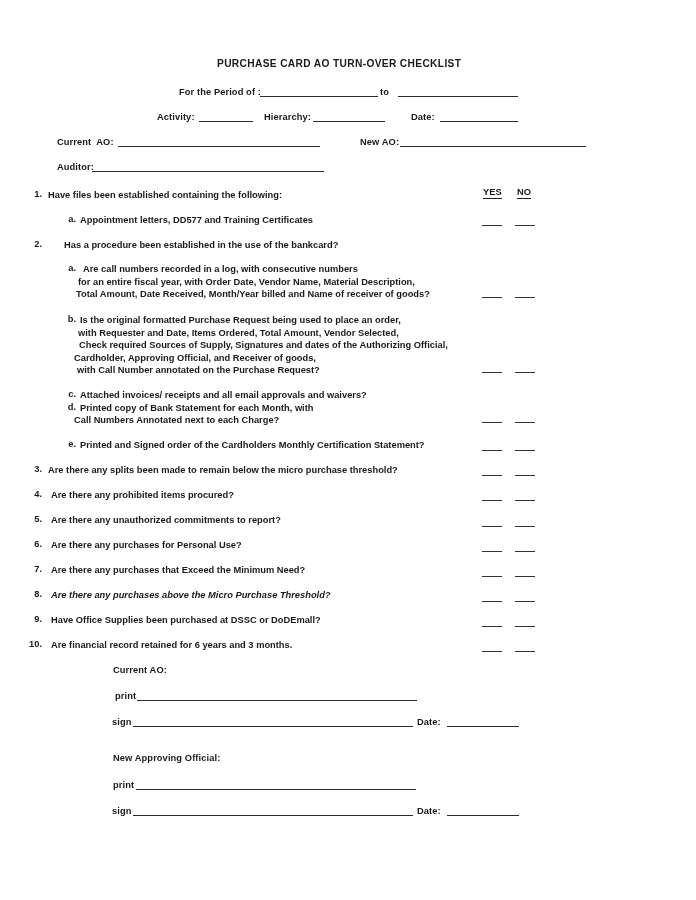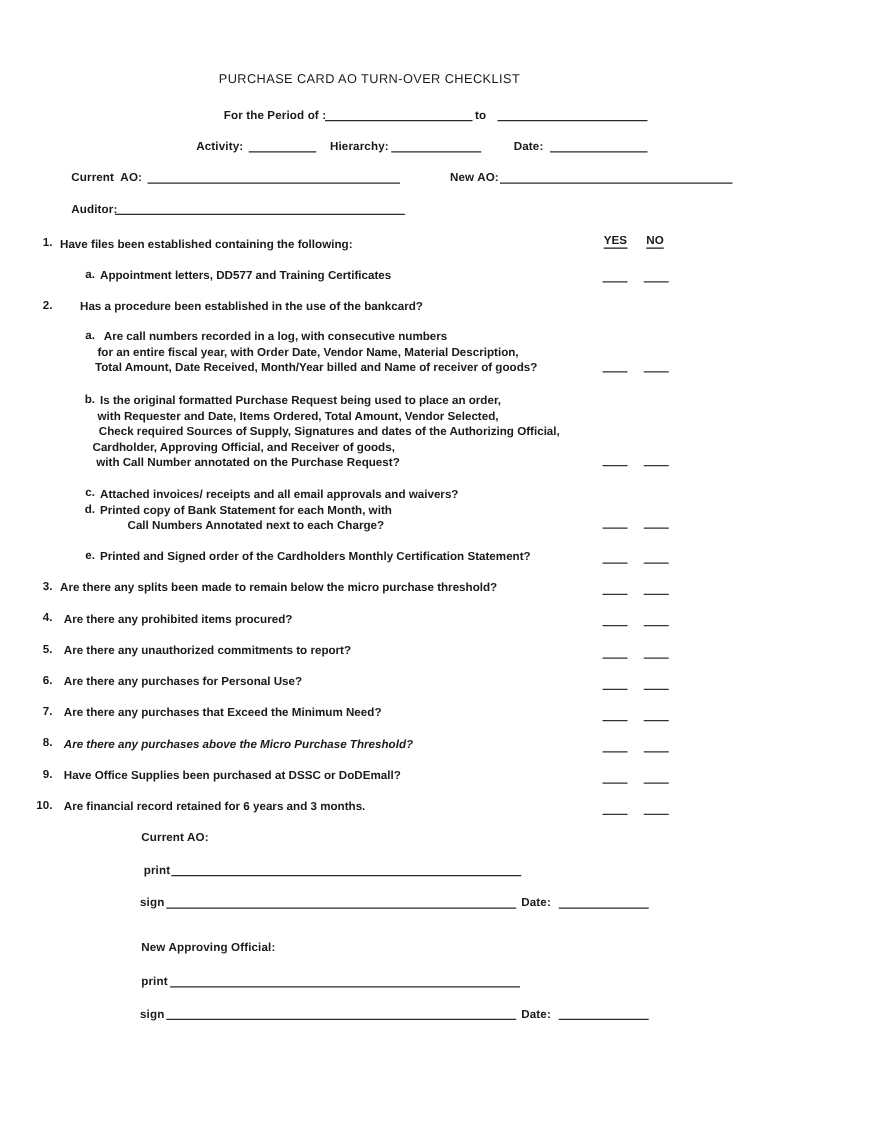--- a/index.html
+++ b/index.html
@@ -30,24 +30,25 @@
   .t {
     position: absolute;
     font-weight: bold;
     font-size: 9.3px;
     line-height: 12.5px;
     white-space: pre;
     letter-spacing: 0.1px;
   }
   .title {
     position: absolute;
-    font-weight: normal;
+    font-weight: bold;
     font-size: 10.2px;
     letter-spacing: 0.35px;
     white-space: pre;
+    margin-left: 42px;
   }
 
   
   .rule {
     position: absolute;
     border-bottom: 1.2px solid #2b2b2b;
     height: 0;
   }
   
   .blank {
@@ -141,21 +142,21 @@
     <div class="qtext" style="left:77px; top:364px;">with Call Number annotated on the Purchase Request?</div>
     <div class="qtext" style="left:74px; top:352px;">Cardholder, Approving Official, and Receiver of goods,</div>
     <div class="blank" style="left:482px; top:372px;"></div>
     <div class="blank" style="left:515px; top:372px;"></div>
 
     <div class="qnum" style="left:62px; top:389px; width:14px;">c.</div>
     <div class="qtext" style="left:80px; top:389px;">Attached invoices/ receipts and all email approvals and waivers?</div>
 
     <div class="qnum" style="left:62px; top:402px; width:14px;">d.</div>
     <div class="qtext" style="left:80px; top:402px;">Printed copy of Bank Statement for each Month, with</div>
-    <div class="qtext" style="left:74px; top:414px;margin-left:28px;">Call Numbers Annotated next to each Charge?</div>
+    <div class="qtext" style="left:74px; top:414px;">Call Numbers Annotated next to each Charge?</div>
     <div class="blank" style="left:482px; top:422px;"></div>
     <div class="blank" style="left:515px; top:422px;"></div>
 
     <div class="qnum" style="left:62px; top:439px; width:14px;">e.</div>
     <div class="qtext" style="left:80px; top:439px;">Printed and Signed order of the Cardholders Monthly Certification Statement?</div>
     <div class="blank" style="left:482px; top:450px;"></div>
     <div class="blank" style="left:515px; top:450px;"></div>
 
     <div class="qnum" style="left:28px; top:464px; width:14px;">3.</div>
     <div class="qtext" style="left:48px; top:464px;">Are there any splits been made to remain below the micro purchase threshold?</div>

